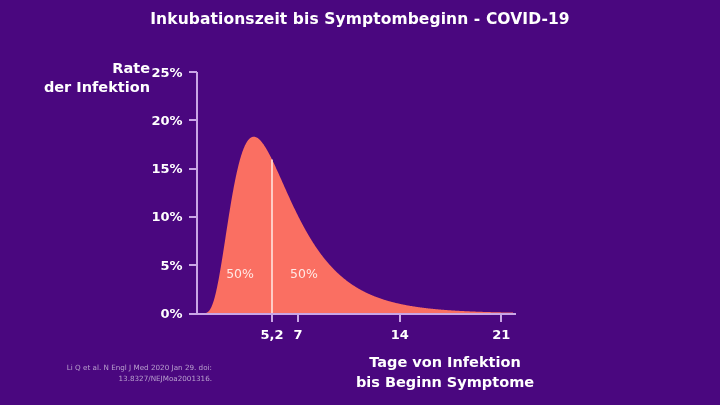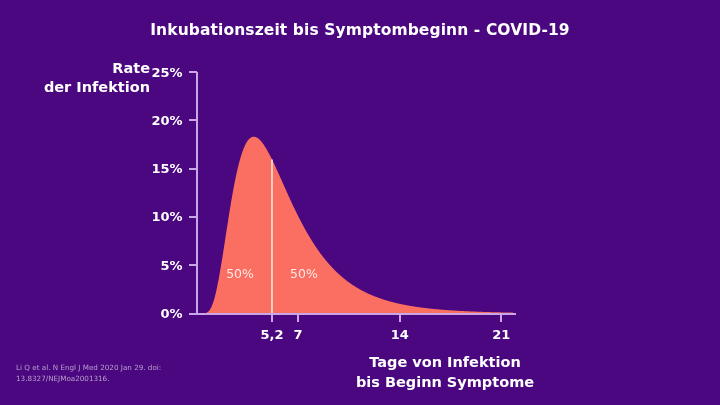--- a/index.html
+++ b/index.html
@@ -13,21 +13,21 @@
     font-family: "DejaVu Sans", sans-serif;
   }
   #figure {
     position: relative;
     width: 720px;
     height: 405px;
     background: #4A077F;
   }
   #chart-title {
     position: absolute;
-    top: 21px;
+    top: 10px;
     left: 0;
     width: 720px;
     text-align: center;
     color: #FFFFFF;
     font-size: 15.5px;
     font-weight: bold;
     letter-spacing: 0.1px;
   }
   #ylabel {
     position: absolute;
@@ -47,26 +47,27 @@
     width: 230px;
     text-align: center;
     color: #FFFFFF;
     font-size: 14.5px;
     font-weight: bold;
     line-height: 20px;
   }
   #citation {
     position: absolute;
     top: 362px;
-    left: 16px;
+    left: 32px;
     width: 180px;
     color: #B9A0CE;
     font-size: 7.2px;
     line-height: 11px;
     font-weight: normal;
+    text-align: right;
   }
   #plot-svg {
     position: absolute;
     top: 0;
     left: 0;
   }
   .tick-text {
     fill: #FFFFFF;
     font-family: "DejaVu Sans", sans-serif;
     font-size: 13px;

